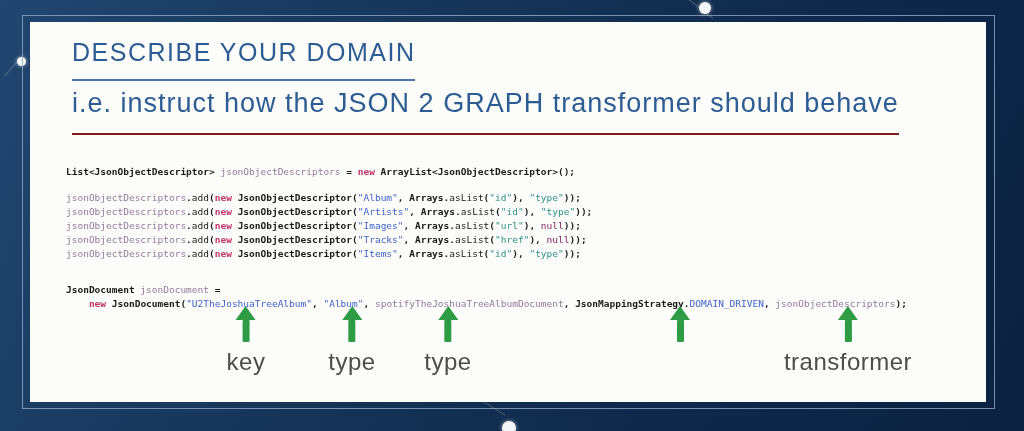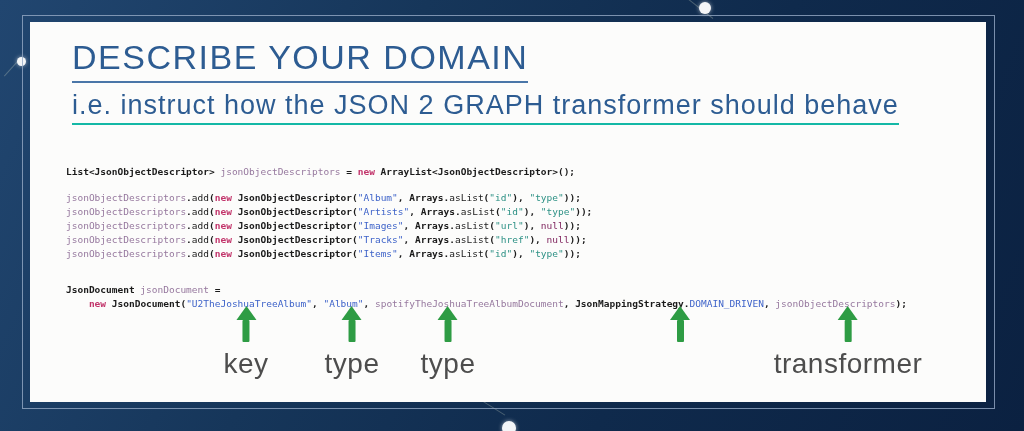--- a/index.html
+++ b/index.html
@@ -19,29 +19,29 @@
   }
   
   #card {
     position:absolute; left:30px; top:22px; width:956px; height:380px;
     background:#fcfcfb;
   }
 
   
   #titles { position:absolute; left:42px; top:16px; }
   #page-title {
-    display:inline-block; font-size:34px; font-weight:400; letter-spacing:1.5px;
-    color:#2d5c92; border-bottom:2px solid #4a76a8; padding-bottom:4px; line-height:1.15;
+    display:inline-block; font-size:25px; font-weight:400; letter-spacing:1.5px;
+    color:#2d5c92; border-bottom:2px solid #4a76a8; padding-bottom:12px; line-height:1.15;
   }
   #page-subtitle {
     display:block; margin-top:7px;
   }
   #page-subtitle span {
     display:inline-block; font-size:27px; font-weight:400; letter-spacing:1px;
-    color:#2d5c92; border-bottom:2px solid #14b8a6; padding-bottom:2px; line-height:1.15;
+    color:#2d5c92; border-bottom:2px solid #7f1d1d; padding-bottom:14px; line-height:1.15;
   }
 
   
   #code {
     position:absolute; left:36px; top:121px;
     font-family:"DejaVu Sans Mono", monospace;
     font-size:9.5px; line-height:14px; white-space:pre; color:#1b1b1b;margin-top:22px;
   }
   .code-line { height:14px; }
   .tok-p { color:#1b1b1b; font-weight:700; }
@@ -56,21 +56,21 @@
   
   .annotation { position:absolute; top:284px; transform:translateX(-50%); text-align:center; }
   .arrow { width:22px; margin:0 auto; }
   .arrow-head {
     width:0; height:0; margin:0 auto;
     border-left:10px solid transparent; border-right:10px solid transparent;
     border-bottom:14px solid #2e9c44;
   }
   .arrow-stem { width:7px; height:22px; background:#2e9c44; margin:0 auto; border-radius:1px; }
   .annotation-label {
-    margin-top:6px; font-size:28px; color:#4d4d4d; letter-spacing:.5px; font-weight:400;
+    margin-top:6px; font-size:24px; color:#4d4d4d; letter-spacing:.5px; font-weight:400;
     white-space:nowrap;
   }
 </style>
 </head>
 <body>
 
 <div id="slide">
 
   <div class="decor-line" style="left:655px; top:18px; width:58px; height:1px; transform:rotate(38deg); transform-origin:right center;"></div>
   <div class="decor-line" style="left:0px; top:66px; width:26px; height:1px; transform:rotate(-48deg);"></div>

